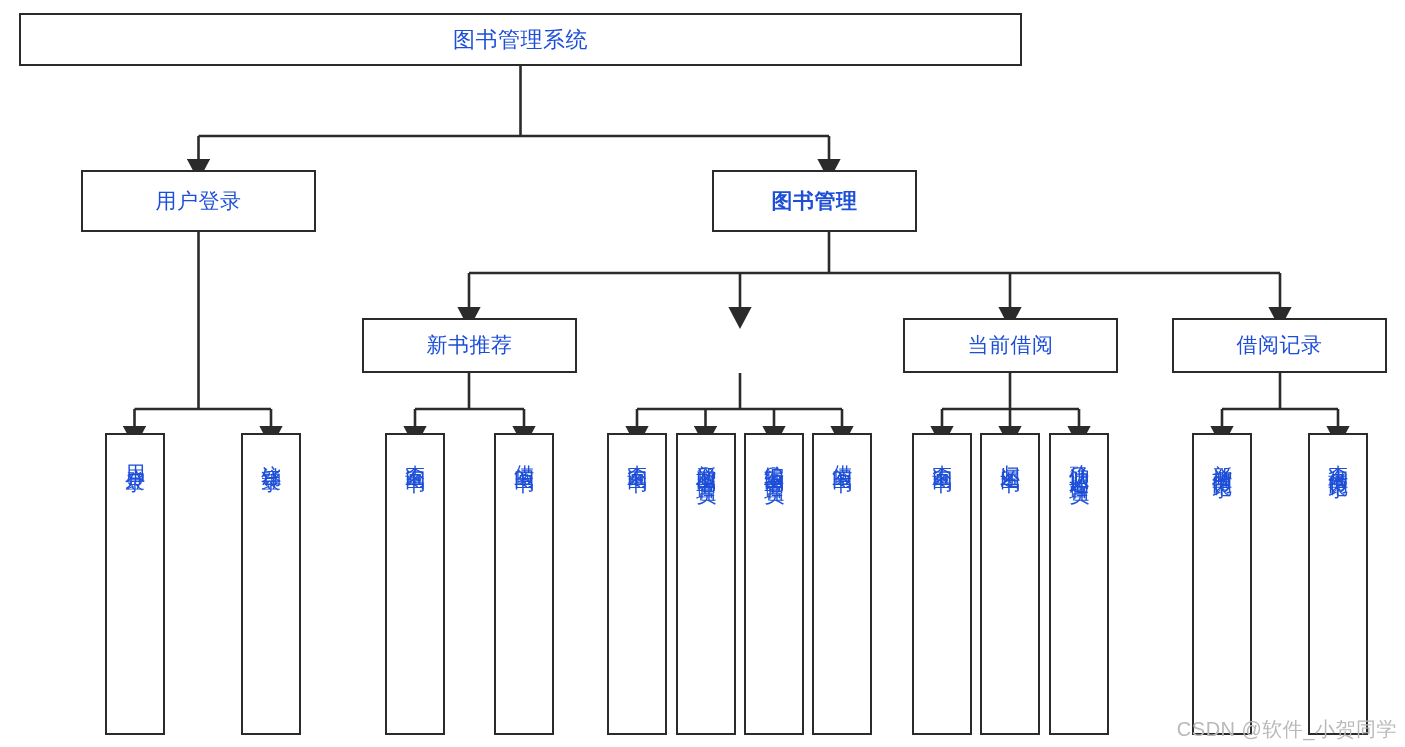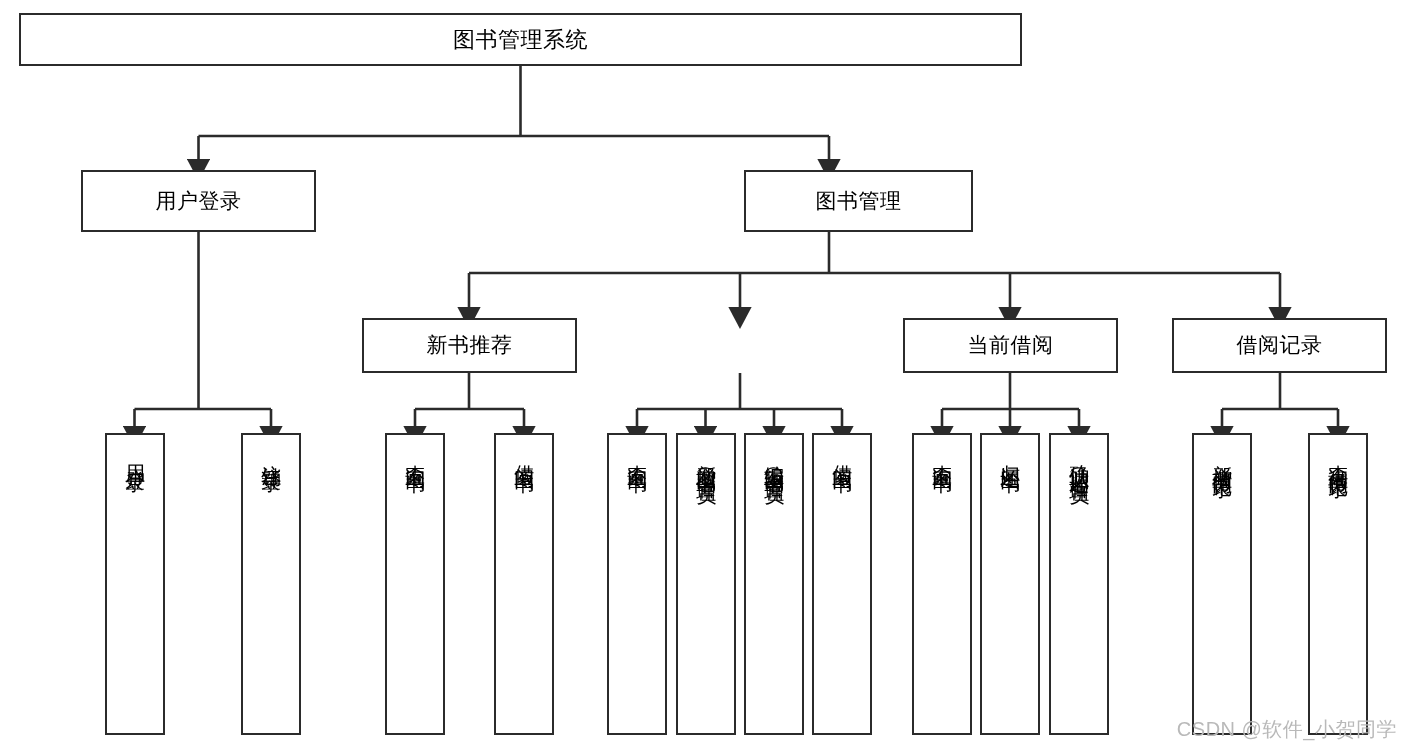--- a/index.html
+++ b/index.html
@@ -30,21 +30,21 @@
     position: absolute;
     box-sizing: border-box;
     background: #ffffff;
     border: 2px solid #2b2b2b;
     display: flex;
     align-items: center;
     justify-content: center;
     overflow: hidden;
   }
   .node-label {
-    color: #000000;
+    color: #1d4ed8;
     line-height: 1.18;
     white-space: nowrap;
     text-align: right;
   }
   
   .node-h .node-label {
     font-size: 21px;
     letter-spacing: 0.5px;
   }
   .node-root .node-label {
@@ -134,21 +134,21 @@
     </g>
   </svg>
 
   <div class="node node-h node-root" style="left:19px; top:13px; width:1003px; height:53px;">
     <span class="node-label">图书管理系统</span>
   </div>
 
   <div class="node node-h" style="left:81px; top:170px; width:235px; height:62px;">
     <span class="node-label">用户登录</span>
   </div>
-  <div class="node node-h" style="left:744px; top:170px; width:229px; height:62px;">
+  <div class="node node-h" style="left:712px; top:170px; width:205px; height:62px;font-weight:bold;">
     <span class="node-label">图书管理</span>
   </div>
 
   <div class="node node-h" style="left:362px; top:318px; width:215px; height:55px;">
     <span class="node-label">新书推荐</span>
   </div>
   <div class="node node-h" style="left:1172px; top:318px; width:215px; height:55px;">
     <span class="node-label">借阅记录</span>
   </div>
   <div class="node node-h" style="left:903px; top:318px; width:215px; height:55px;">

